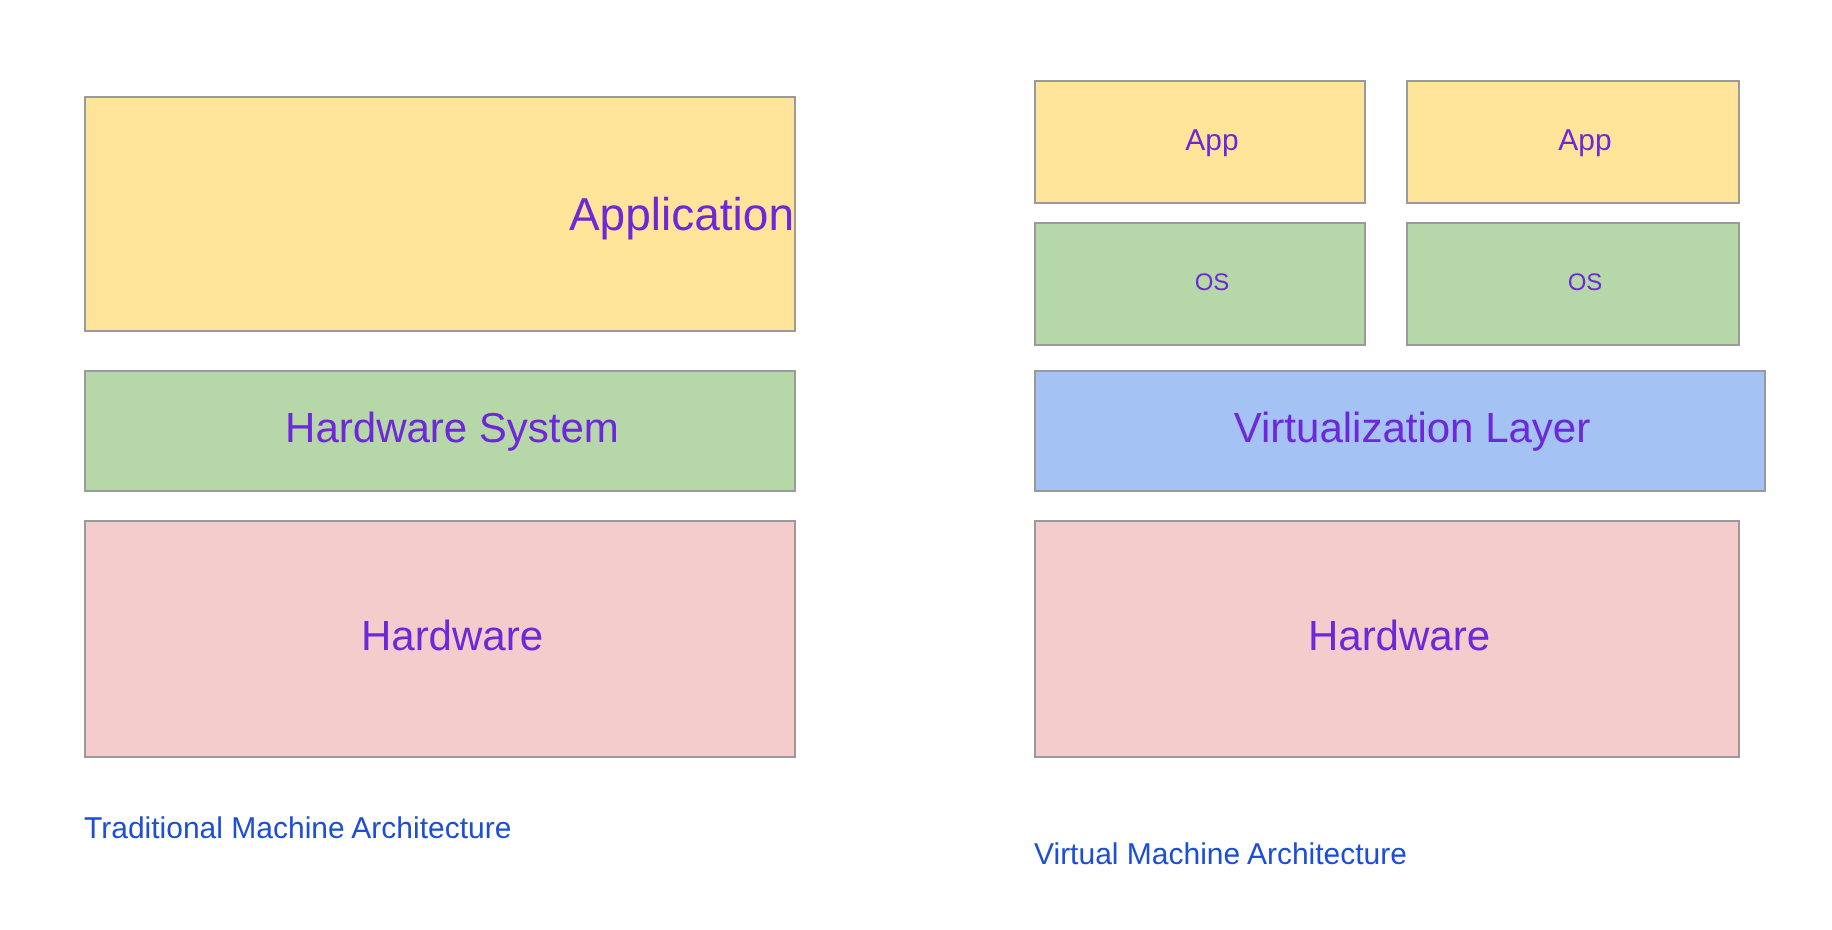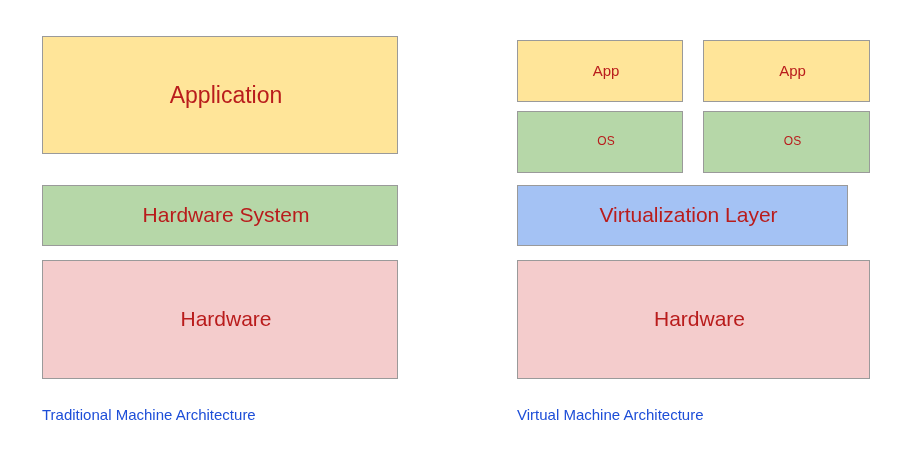--- a/index.html
+++ b/index.html
@@ -26,37 +26,38 @@
 
   .box {
     position: absolute;
     box-sizing: border-box;
     border: 1.5px solid #9a9a9a;
     display: flex;
     align-items: center;
     justify-content: center;
     text-align: center;
     line-height: 1.15;
-    color: #b91c1c;
+    color: #6d28d9;
     padding-left: 12px;
   }
 
   .box-label {
     display: block;
     white-space: nowrap;
   }
 
   
   .col-left .box { left: 42px; width: 356px; }
 
   #box-application {
-    top: 36px;
+    top: 48px;
     height: 118px;
     background: #ffe599;
     font-size: 23px;
+    justify-content: flex-end;
   }
   #box-operating-system {
     top: 185px;
     height: 61px;
     background: #b6d7a8;
     font-size: 21px;
   }
   #box-hardware-traditional {
     top: 260px;
     height: 119px;
@@ -75,21 +76,21 @@
     font-size: 15px;
   }
   #box-os-1, #box-os-2 {
     top: 111px;
     height: 62px;
     background: #b6d7a8;
     font-size: 12px;
   }
   #box-virtualization-layer {
     left: 517px;
-    width: 331px;
+    width: 366px;
     top: 185px;
     height: 61px;
     background: #a4c2f4;
     font-size: 21px;
   }
   #box-hardware-virtual {
     left: 517px;
     width: 353px;
     top: 260px;
     height: 119px;
@@ -105,21 +106,21 @@
     white-space: nowrap;
   }
   #caption-traditional {
     left: 42px;
     width: 356px;
     top: 406px;
   }
   #caption-virtual {
     left: 517px;
     width: 353px;
-    top: 406px;
+    top: 419px;
   }
 </style>
 </head>
 <body>
 
 <div id="diagram-canvas">
 
   <div class="col-left">
 
     <div class="box" id="box-application">

